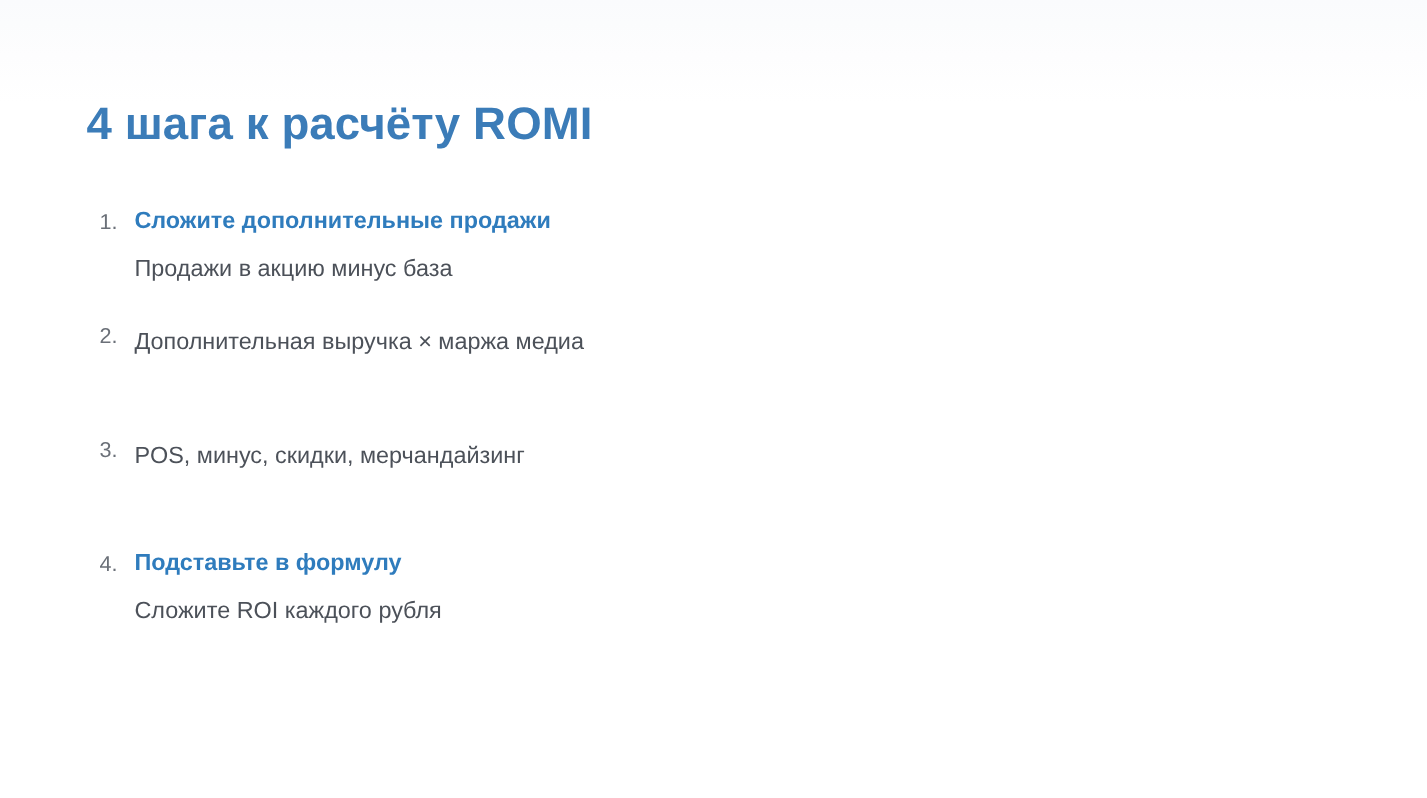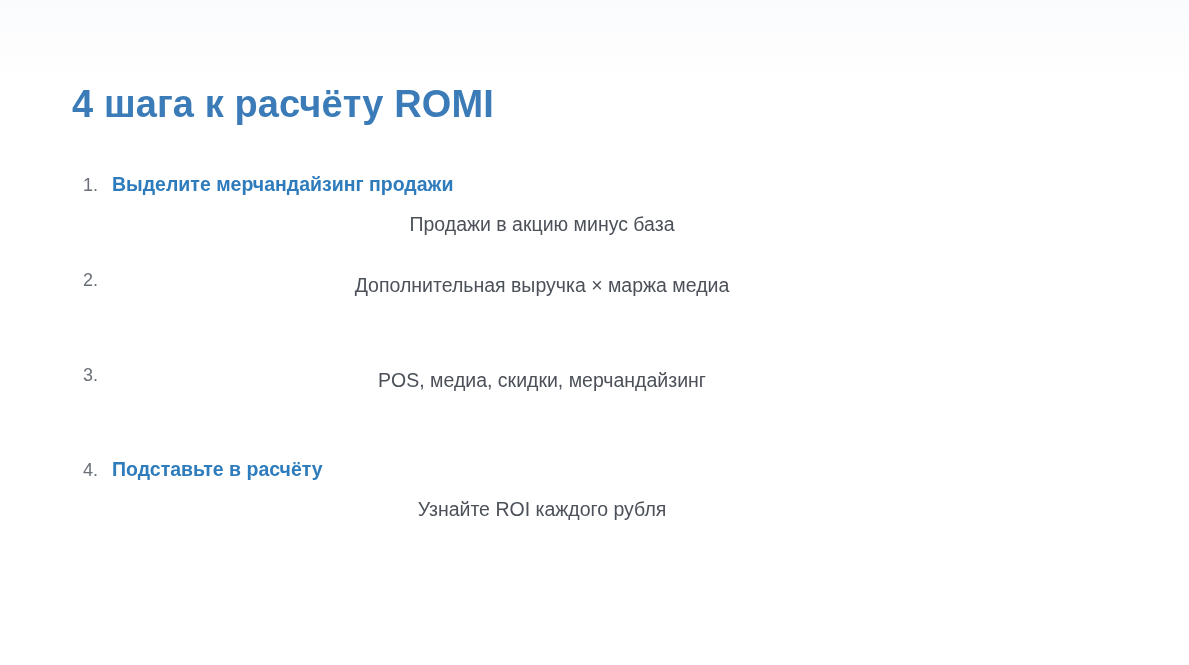--- a/index.html
+++ b/index.html
@@ -94,51 +94,50 @@
 
   .step-description {
     margin: 0;
     padding: 0;
     padding-top: 14px;
     font-size: 19.5px;
     line-height: 26px;
     font-weight: normal;
     color: #4c5159;
     white-space: nowrap;
-    text-align: center;
   }
 </style>
 </head>
 <body>
 
 <div class="slide">
   <div class="slide-body">
 
     <h1 class="slide-title">4 шага к расчёту ROMI</h1>
 
     <ol class="steps-list">
 
       <li class="step-item">
         <span class="step-number">1.</span>
-        <p class="step-heading">Выделите мерчандайзинг продажи</p>
+        <p class="step-heading">Сложите дополнительные продажи</p>
         <p class="step-description">Продажи в акцию минус база</p>
       </li>
 
       <li class="step-item">
         <span class="step-number">2.</span>
         <p class="step-description">Дополнительная выручка × маржа медиа</p>
       </li>
 
       <li class="step-item">
         <span class="step-number">3.</span>
-        <p class="step-description">POS, медиа, скидки, мерчандайзинг</p>
+        <p class="step-description">POS, минус, скидки, мерчандайзинг</p>
       </li>
 
       <li class="step-item">
         <span class="step-number">4.</span>
-        <p class="step-heading">Подставьте в расчёту</p>
-        <p class="step-description">Узнайте ROI каждого рубля</p>
+        <p class="step-heading">Подставьте в формулу</p>
+        <p class="step-description">Сложите ROI каждого рубля</p>
       </li>
 
     </ol>
 
   </div>
 </div>
 
 </body></html>

